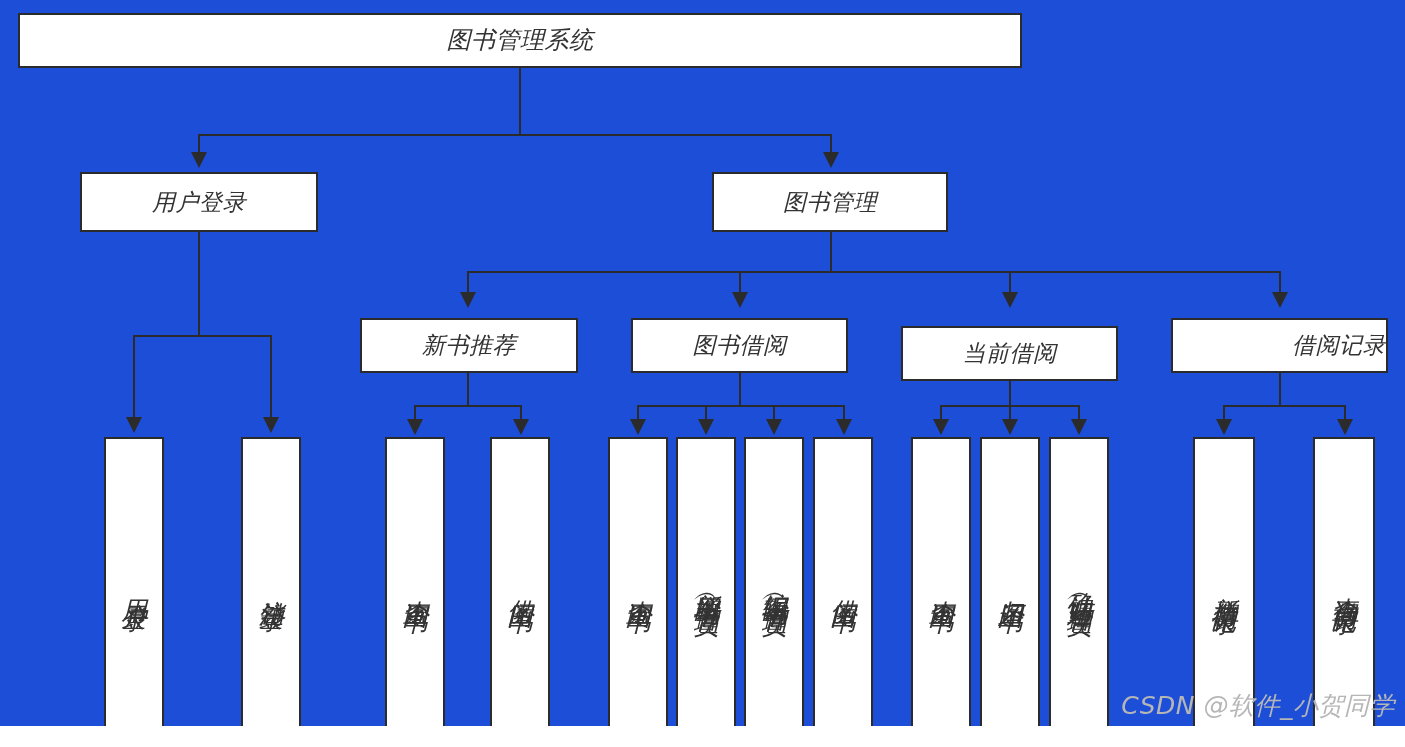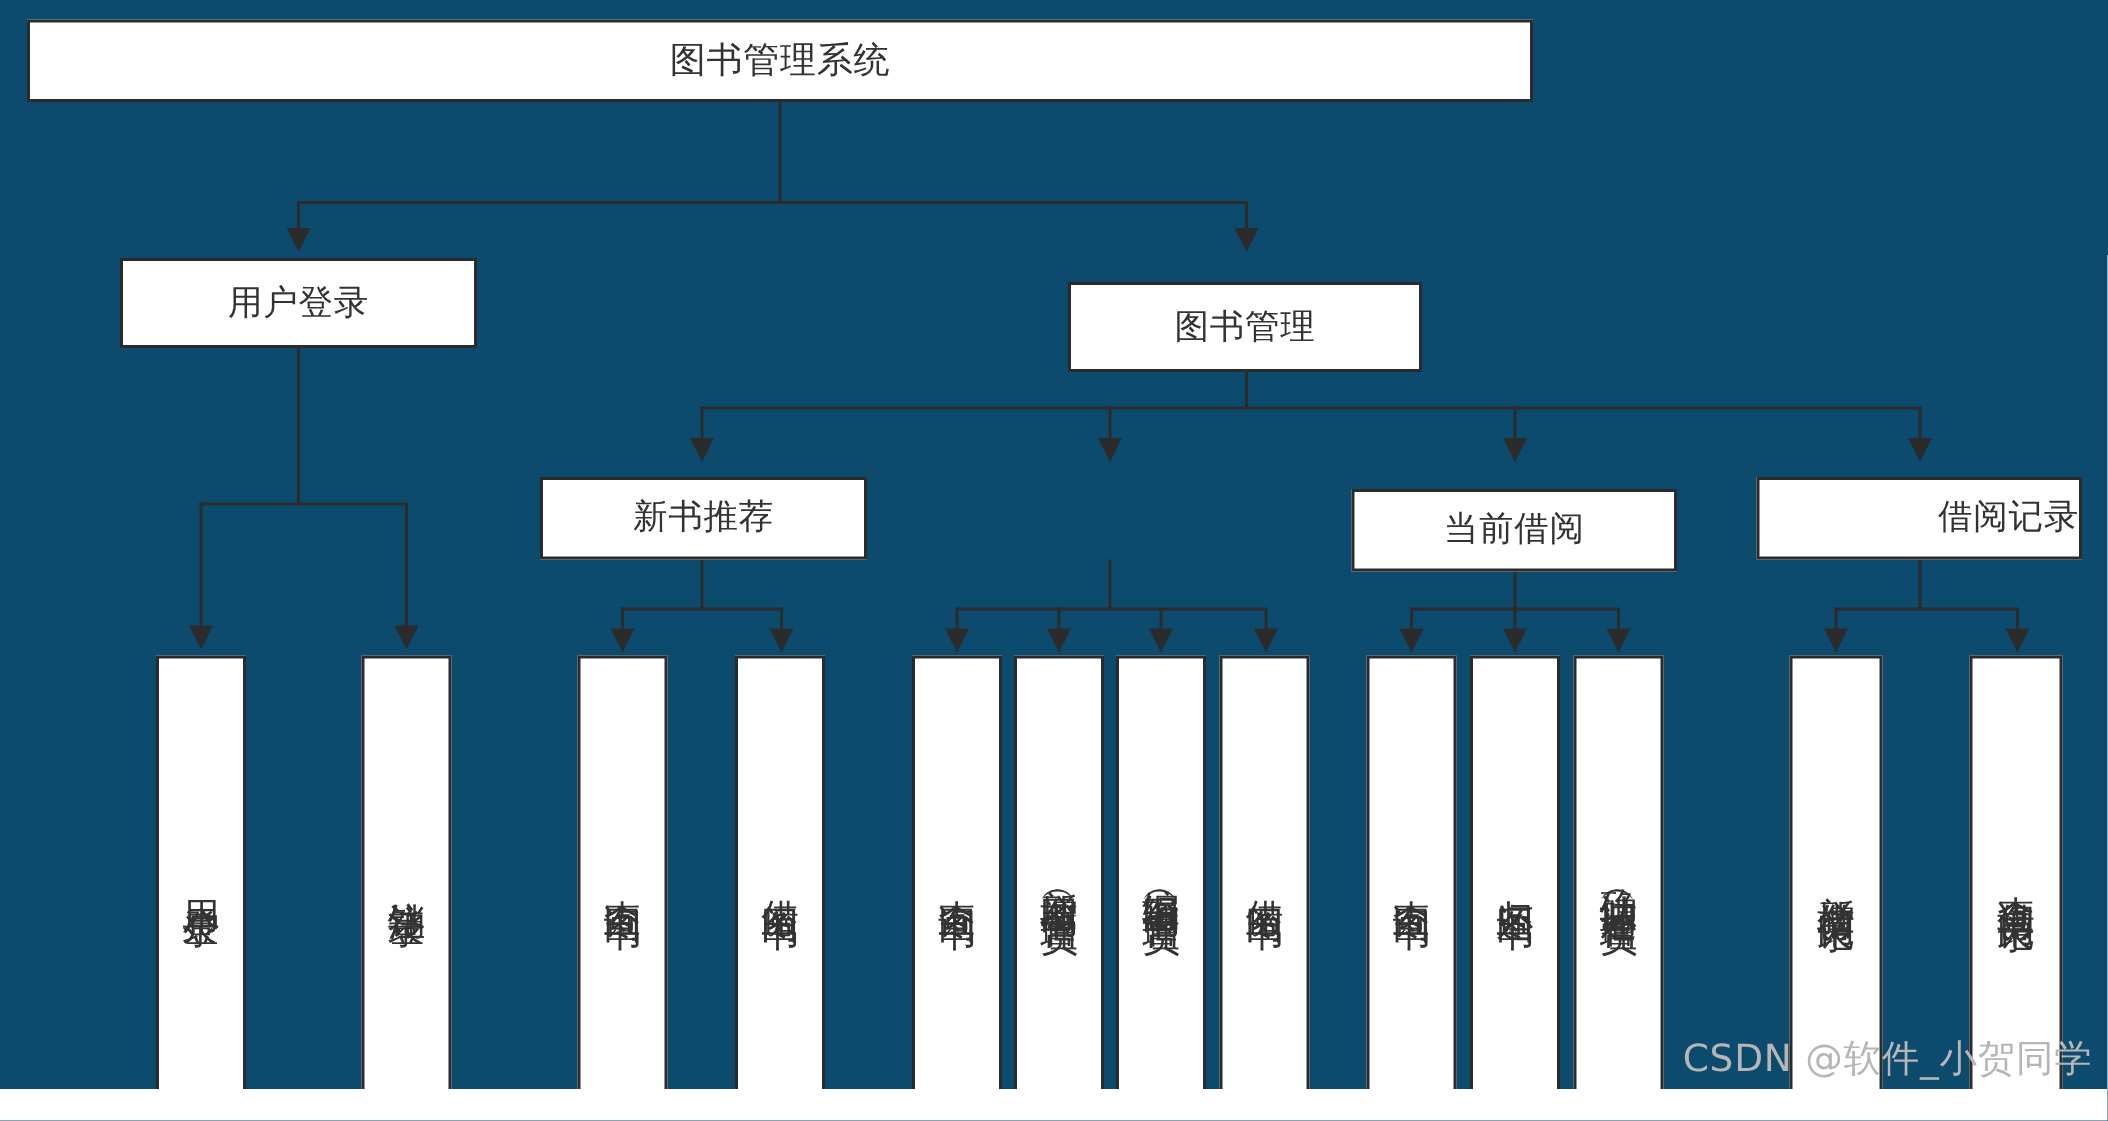--- a/index.html
+++ b/index.html
@@ -8,22 +8,23 @@
     padding: 0;
     background: #ffffff;
   }
   body {
     font-family: "DejaVu Sans", "Liberation Sans", sans-serif;
   }
   #canvas {
     position: relative;
     width: 1405px;
     height: 726px;
-    background: #0c4a6e;
+    background: #1d4ed8;
     overflow: hidden;
+    font-style: italic;
   }
   
   .node {
     position: absolute;
     box-sizing: border-box;
     border: 2.5px solid #2b2b2b;
     background: #ffffff;
     display: flex;
     align-items: center;
     justify-content: center;
@@ -104,21 +105,21 @@
   <div class="hline" style="left:198px; top:134px; width:633px;"></div>
   <div class="vline" style="left:198px; top:134px; height:20px;"></div>
   <div class="arrow" style="left:191px; top:152px;"></div>
   <div class="vline" style="left:830px; top:134px; height:20px;"></div>
   <div class="arrow" style="left:823px; top:152px;"></div>
 
   <div class="node horiz" style="left:80px; top:172px; width:238px; height:60px;">
     <span class="label">用户登录</span>
   </div>
 
-  <div class="node horiz" style="left:712px; top:188px; width:236px; height:60px;">
+  <div class="node horiz" style="left:712px; top:172px; width:236px; height:60px;">
     <span class="label">图书管理</span>
   </div>
 
   <div class="vline" style="left:198px; top:232px; height:104px;"></div>
   <div class="hline" style="left:133px; top:335px; width:137px;"></div>
   <div class="vline" style="left:133px; top:335px; height:84px;"></div>
   <div class="arrow" style="left:126px; top:417px;"></div>
   <div class="vline" style="left:270px; top:335px; height:84px;"></div>
   <div class="arrow" style="left:263px; top:417px;"></div>
 
@@ -129,20 +130,23 @@
   <div class="vline" style="left:739px; top:271px; height:23px;"></div>
   <div class="arrow" style="left:732px; top:292px;"></div>
   <div class="vline" style="left:1009px; top:271px; height:23px;"></div>
   <div class="arrow" style="left:1002px; top:292px;"></div>
   <div class="vline" style="left:1279px; top:271px; height:23px;"></div>
   <div class="arrow" style="left:1272px; top:292px;"></div>
 
   <div class="node horiz" style="left:360px; top:318px; width:218px; height:55px;">
     <span class="label">新书推荐</span>
   </div>
+  <div class="node horiz" style="left:631px; top:318px; width:217px; height:55px;">
+    <span class="label">图书借阅</span>
+  </div>
   <div class="node horiz" style="left:901px; top:326px; width:217px; height:55px;">
     <span class="label">当前借阅</span>
   </div>
   <div class="node horiz" style="left:1171px; top:318px; width:217px; height:55px;justify-content:flex-end;">
     <span class="label">借阅记录</span>
   </div>
 
   <div class="vline" style="left:467px; top:373px; height:33px;"></div>
   <div class="hline" style="left:414px; top:405px; width:106px;"></div>
   <div class="vline" style="left:414px; top:405px; height:16px;"></div>

